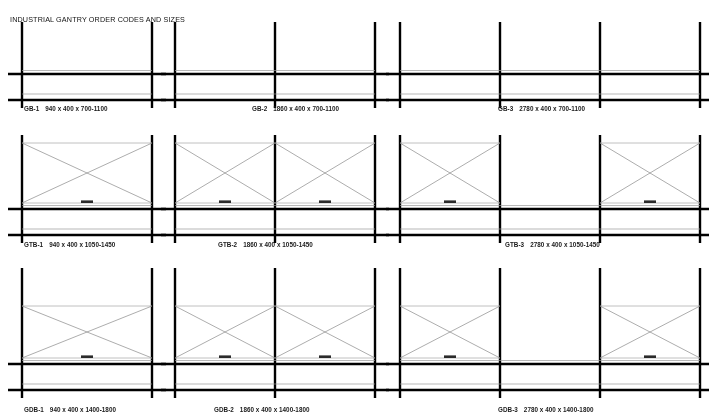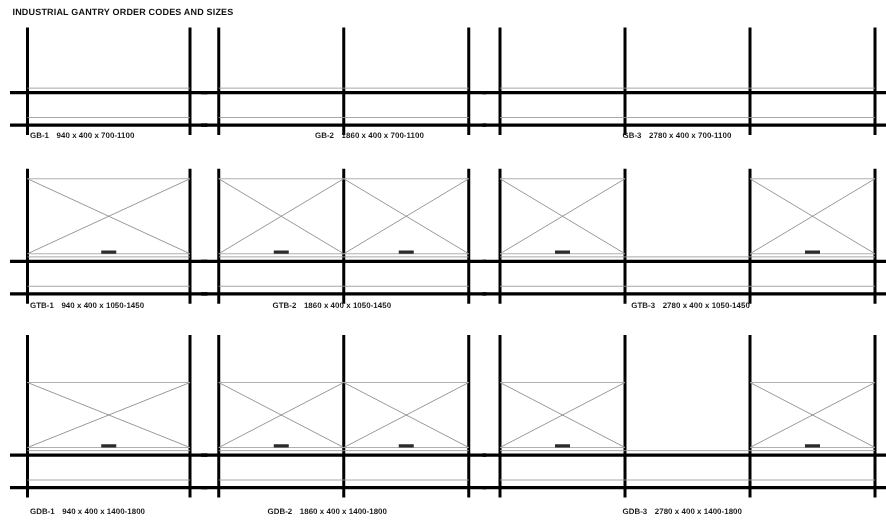--- a/index.html
+++ b/index.html
@@ -7,23 +7,23 @@
     width:709px;height:420px;
     background:#ffffff;
     font-family:"Liberation Sans", sans-serif;
     color:#1a1a1a;
     overflow:hidden;
     position:relative;
   }
   #sheet{position:absolute;left:0;top:0;width:709px;height:420px;}
   .title{
     position:absolute;
-    left:10px;top:5px;
+    left:10px;top:15px;
     font-size:7.2px;
-    font-weight:bold;
+    font-weight:normal;
     letter-spacing:0.15px;
     color:#111111;
     white-space:nowrap;
   }
   .cell{position:absolute;}
   .caption{
     position:absolute;
     font-size:6.3px;
     font-weight:bold;
     color:#1a1a1a;

